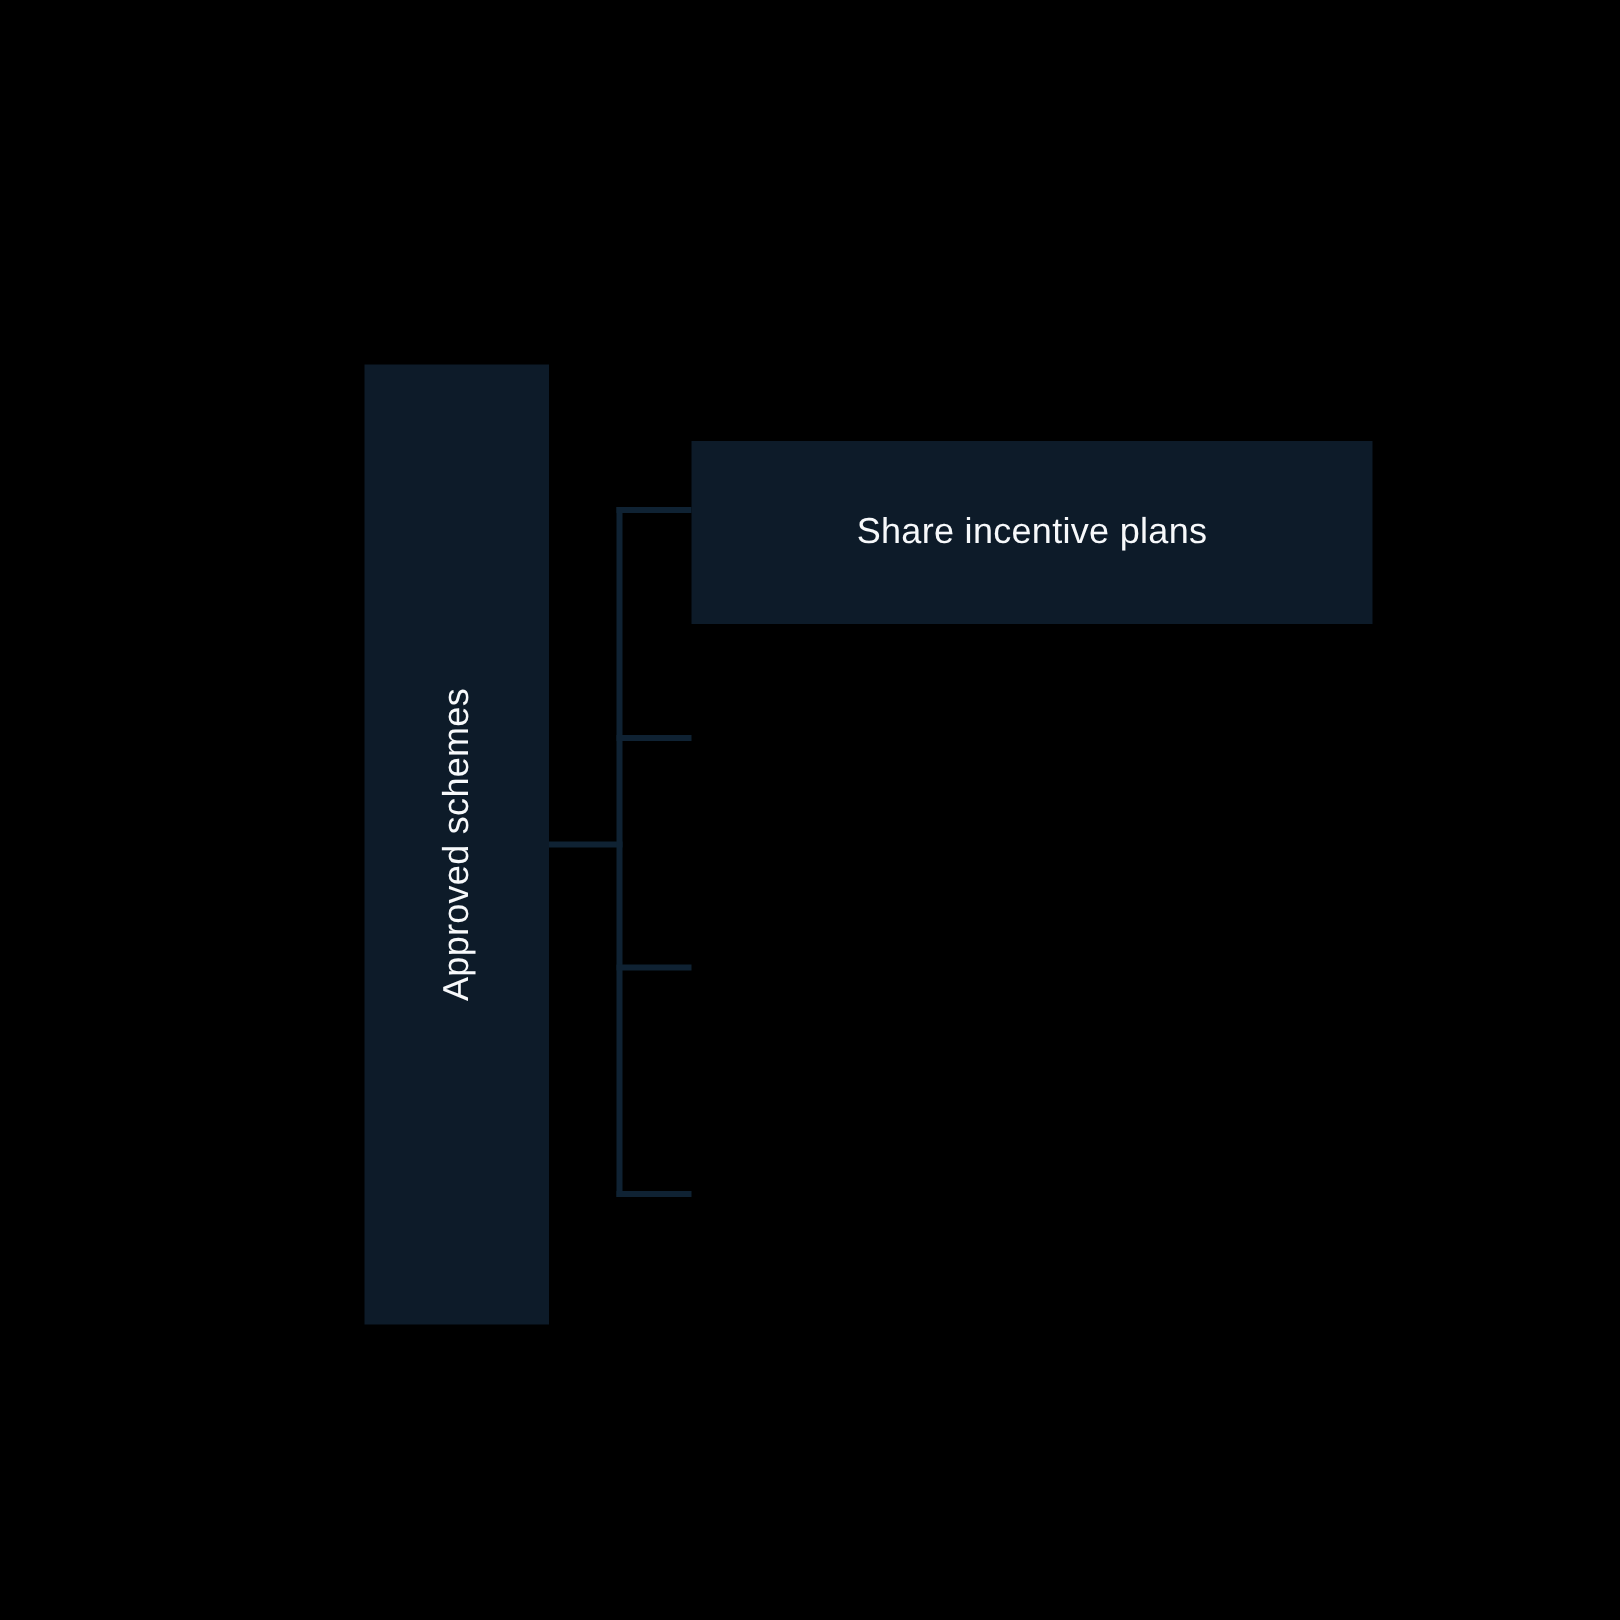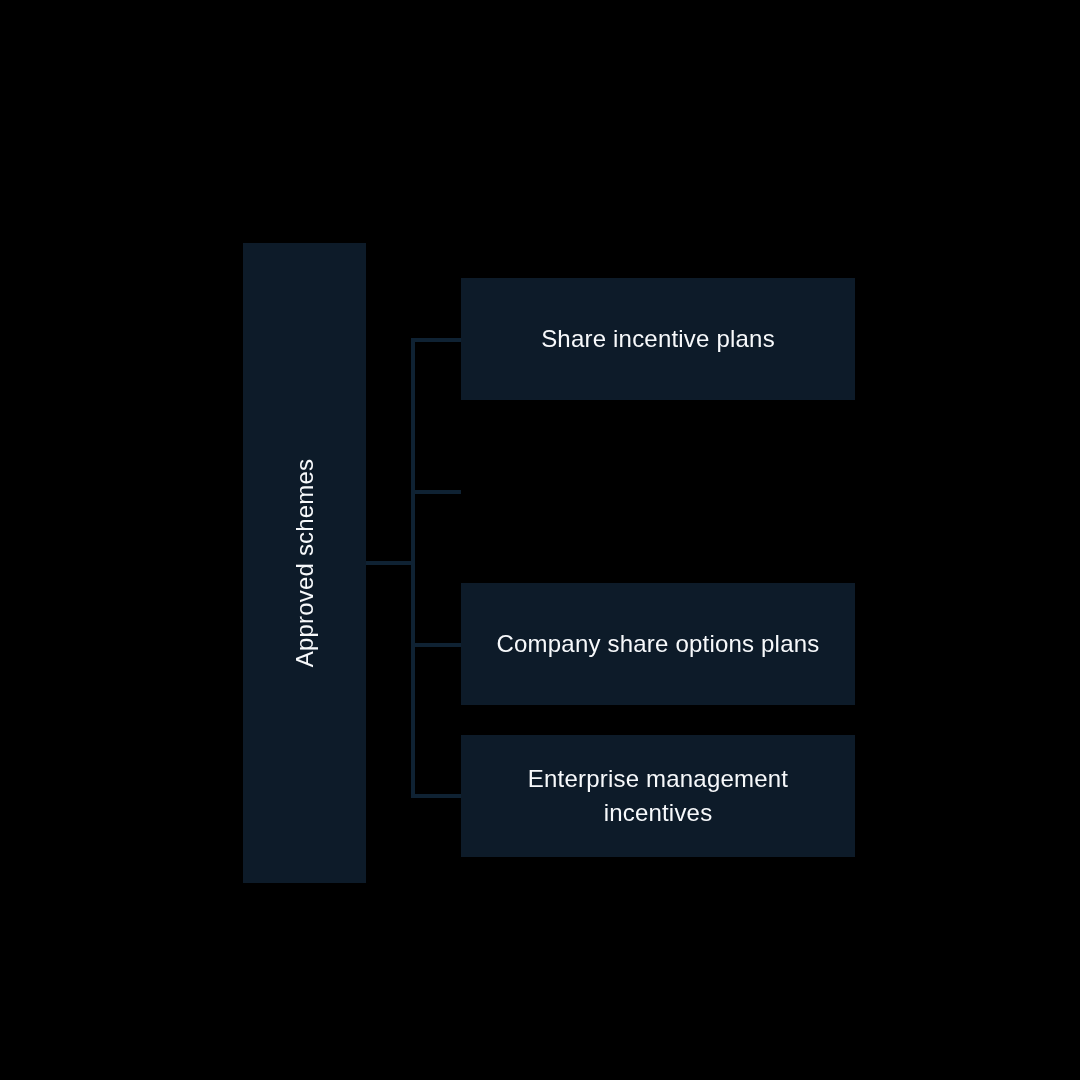--- a/index.html
+++ b/index.html
@@ -30,25 +30,26 @@
     position: absolute;
     top: 50%;
     left: 50%;
     transform: translate(-50%, -50%) rotate(-90deg);
     white-space: nowrap;
     font-size: 24px;
     letter-spacing: 0.2px;
   }
   .child-box {
     left: 461px;
-    width: 394px;
+    width: 454px;
     height: 122px;
     display: flex;
     align-items: center;
     justify-content: center;
+    margin-top: 16px;
   }
   .child-label {
     display: block;
     text-align: center;
     font-size: 24px;
     line-height: 34px;
     padding: 0 25px;
     letter-spacing: 0.2px;
   }
   .child-1 { top: 278px; }
@@ -95,21 +96,15 @@
 
   <div class="node root-box">
     <span class="root-label">Approved schemes</span>
   </div>
 
   <div class="node child-box child-1">
     <span class="child-label">Share incentive plans</span>
   </div>
 
 
-  <div class="node child-box child-3">
-    <span class="child-label">Company share options plans</span>
-  </div>
 
-  <div class="node child-box child-4">
-    <span class="child-label">Enterprise management incentives</span>
-  </div>
 
 </div>
 
 </body></html>

